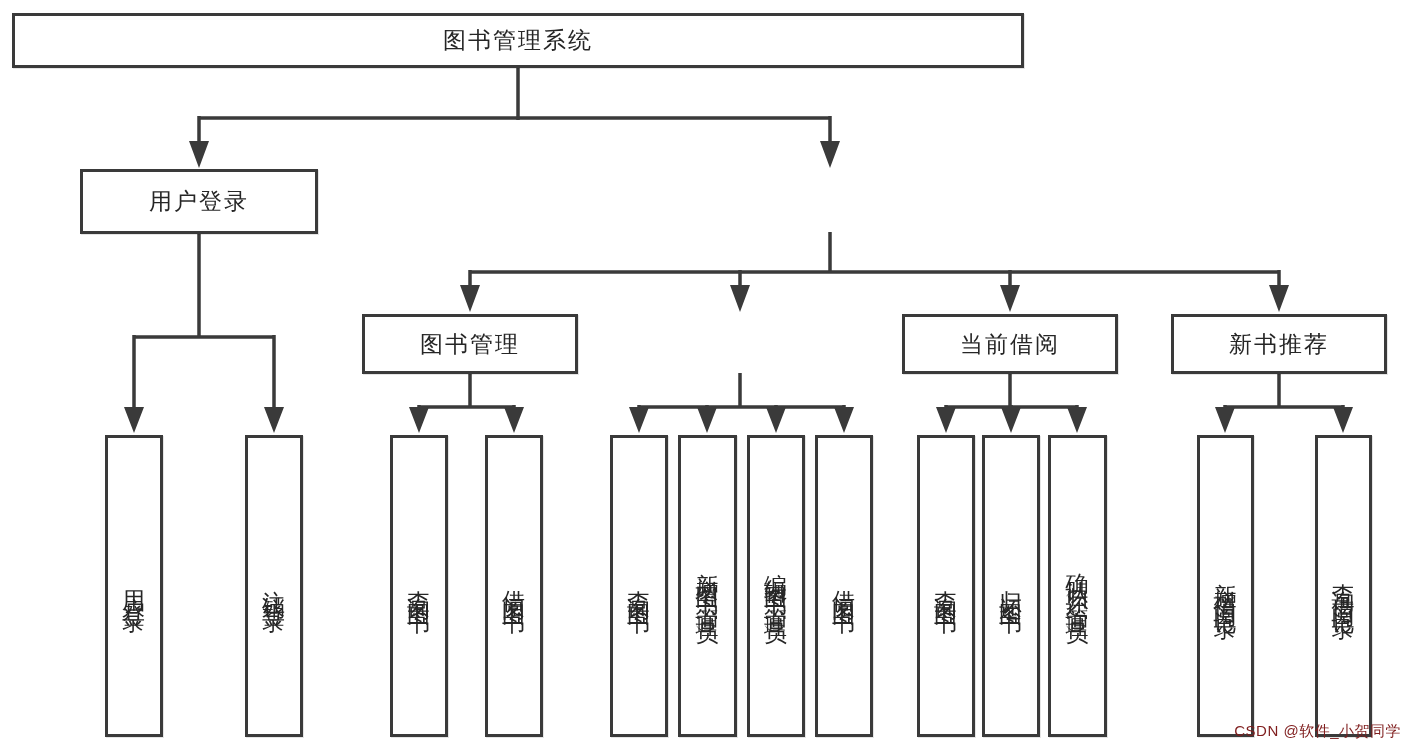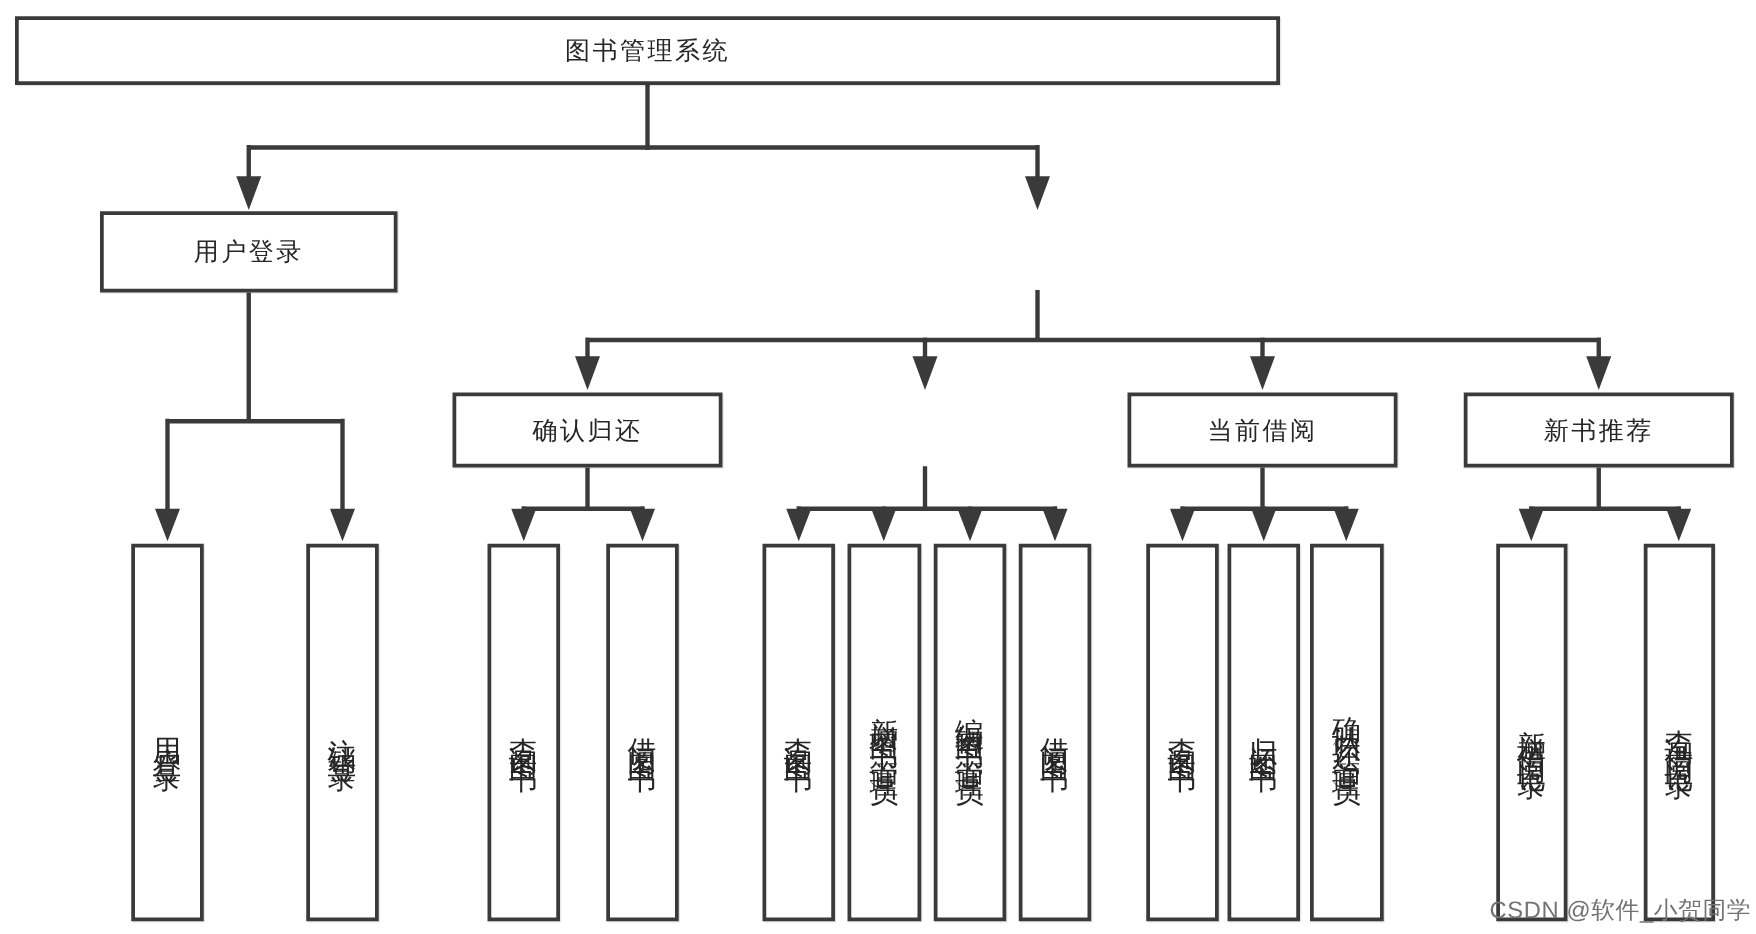--- a/index.html
+++ b/index.html
@@ -14,33 +14,33 @@
   .connectors{position:absolute;left:0;top:0;z-index:1;}
   .node{
     position:absolute;
     box-sizing:border-box;
     border:3px solid #3a3a3a;
     background:#ffffff;
     display:flex;align-items:center;justify-content:center;
     z-index:2;
     box-shadow:1px 1px 0 rgba(0,0,0,0.10);
   }
-  .hnode{font-size:20px;letter-spacing:2px;white-space:nowrap;}
+  .hnode{font-size:23px;letter-spacing:2px;white-space:nowrap;}
   .vnode .vtext{
     writing-mode:vertical-rl;
     text-orientation:mixed;
     font-size:23px;
     letter-spacing:7px;
     line-height:1.05;
   }
   .watermark{
     position:absolute;
     right:4px;bottom:6px;
-    font-size:19px;
-    color:#737373;
+    font-size:15px;
+    color:#7f1d1d;
     letter-spacing:0.5px;
     z-index:5;
     white-space:nowrap;
   }
   .line{stroke:#3a3a3a;stroke-width:3.5;fill:none;}
   .tri{fill:#3a3a3a;stroke:none;}
 </style>
 </head>
 <body>
 
@@ -86,21 +86,21 @@
 
   <div class="node hnode" style="left:12px;top:13px;width:1012px;height:55px">
     <span>图书管理系统</span>
   </div>
 
   <div class="node hnode" style="left:80px;top:169px;width:238px;height:65px">
     <span>用户登录</span>
   </div>
 
   <div class="node hnode" style="left:362px;top:314px;width:216px;height:60px">
-    <span>确认归还</span>
+    <span>图书管理</span>
   </div>
   <div class="node hnode" style="left:902px;top:314px;width:216px;height:60px">
     <span>当前借阅</span>
   </div>
   <div class="node hnode" style="left:1171px;top:314px;width:216px;height:60px">
     <span>新书推荐</span>
   </div>
 
   <div class="node vnode" style="left:105px;top:435px;width:58px;height:302px">
     <span class="vtext">用户登录</span>

